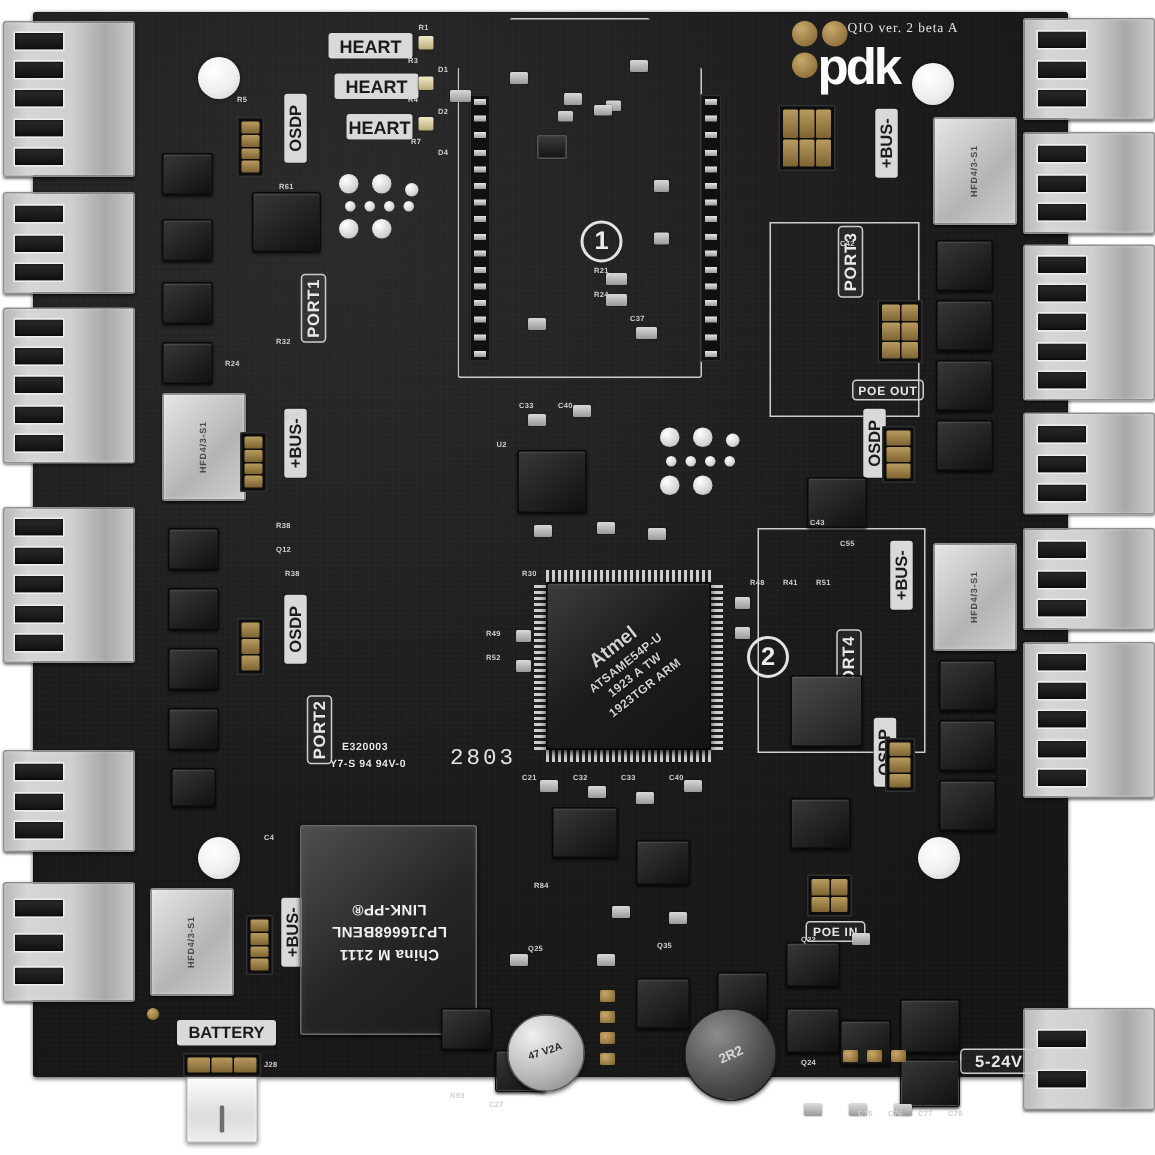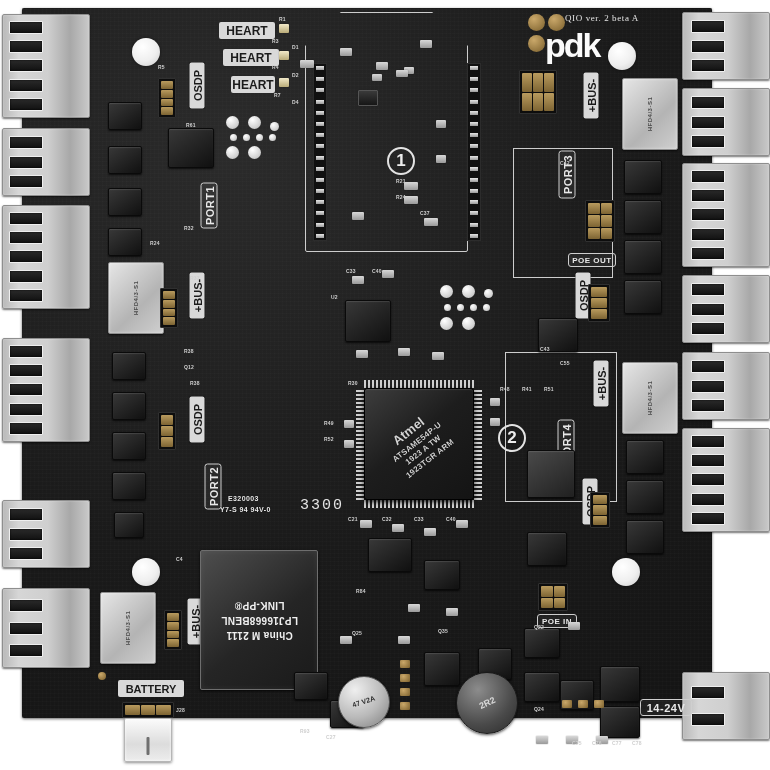--- a/index.html
+++ b/index.html
@@ -366,21 +366,21 @@
   <div class="silk-box" style="left:118px;top:680px;width:66px;height:17px;font-size:11px;">BATTERY</div>
 
   <div class="silk-box rot90" style="left:568px;top:88px;width:46px;height:15px;font-size:11px;">+BUS-</div>
   <div class="silk-outline rot90" style="left:543px;top:166px;width:48px;height:17px;font-size:11px;">PORT3</div>
   <div class="silk-outline" style="left:568px;top:253px;width:48px;height:14px;font-size:8px;border-width:1.2px;">POE OUT</div>
   <div class="silk-box rot90" style="left:560px;top:288px;width:46px;height:15px;font-size:11px;">OSDP</div>
   <div class="silk-box rot90" style="left:578px;top:376px;width:46px;height:15px;font-size:11px;">+BUS-</div>
   <div class="silk-outline rot90" style="left:542px;top:435px;width:48px;height:17px;font-size:11px;">PORT4</div>
   <div class="silk-box rot90" style="left:567px;top:494px;width:46px;height:15px;font-size:11px;">OSDP</div>
   <div class="silk-outline" style="left:537px;top:614px;width:40px;height:14px;font-size:8px;border-width:1.2px;">POE IN</div>
-  <div class="silk-outline" style="left:640px;top:699px;width:52px;height:17px;font-size:11px;border-width:1.5px;">14-24V</div>
+  <div class="silk-outline" style="left:640px;top:699px;width:52px;height:17px;font-size:11px;border-width:1.5px;">5-24V</div>
 
   <div class="relay" style="left:622px;top:78px;width:56px;height:72px;">
     <span>HFD4/3-S1</span>
   </div>
   <div class="relay" style="left:622px;top:362px;width:56px;height:72px;">
     <span>HFD4/3-S1</span>
   </div>
   <div class="relay" style="left:108px;top:262px;width:56px;height:72px;">
     <span>HFD4/3-S1</span>
   </div>
@@ -477,21 +477,21 @@
   <div class="magjack" style="left:200px;top:550px;width:118px;height:140px;">
     <div class="mj-txt">
       <span>China M 2111</span><br>
       <span>LPJ16668BENL</span><br>
       <span>LINK-PP®</span>
     </div>
   </div>
 
   <div class="silk" style="left:228px;top:495px;font-size:7px;">E320003</div>
   <div class="silk" style="left:220px;top:506px;font-size:7px;">Y7-S 94 94V-0</div>
-  <div class="mono" style="left:300px;top:497px;font-size:15px;letter-spacing:2px;">3300</div>
+  <div class="mono" style="left:300px;top:497px;font-size:15px;letter-spacing:2px;">2803</div>
 
   <div class="chip" style="left:345px;top:300px;width:46px;height:42px;"></div>
   <div class="ref" style="left:331px;top:294px;">U2</div>
   <div class="chip" style="left:168px;top:128px;width:46px;height:40px;"></div>
   <div class="chip" style="left:538px;top:318px;width:40px;height:34px;"></div>
   <div class="chip" style="left:527px;top:532px;width:40px;height:34px;"></div>
   <div class="chip lite" style="left:527px;top:450px;width:48px;height:48px;"></div>
   <div class="chip" style="left:368px;top:538px;width:44px;height:34px;"></div>
   <div class="chip" style="left:424px;top:560px;width:36px;height:30px;"></div>
   <div class="chip" style="left:424px;top:652px;width:36px;height:34px;"></div>

